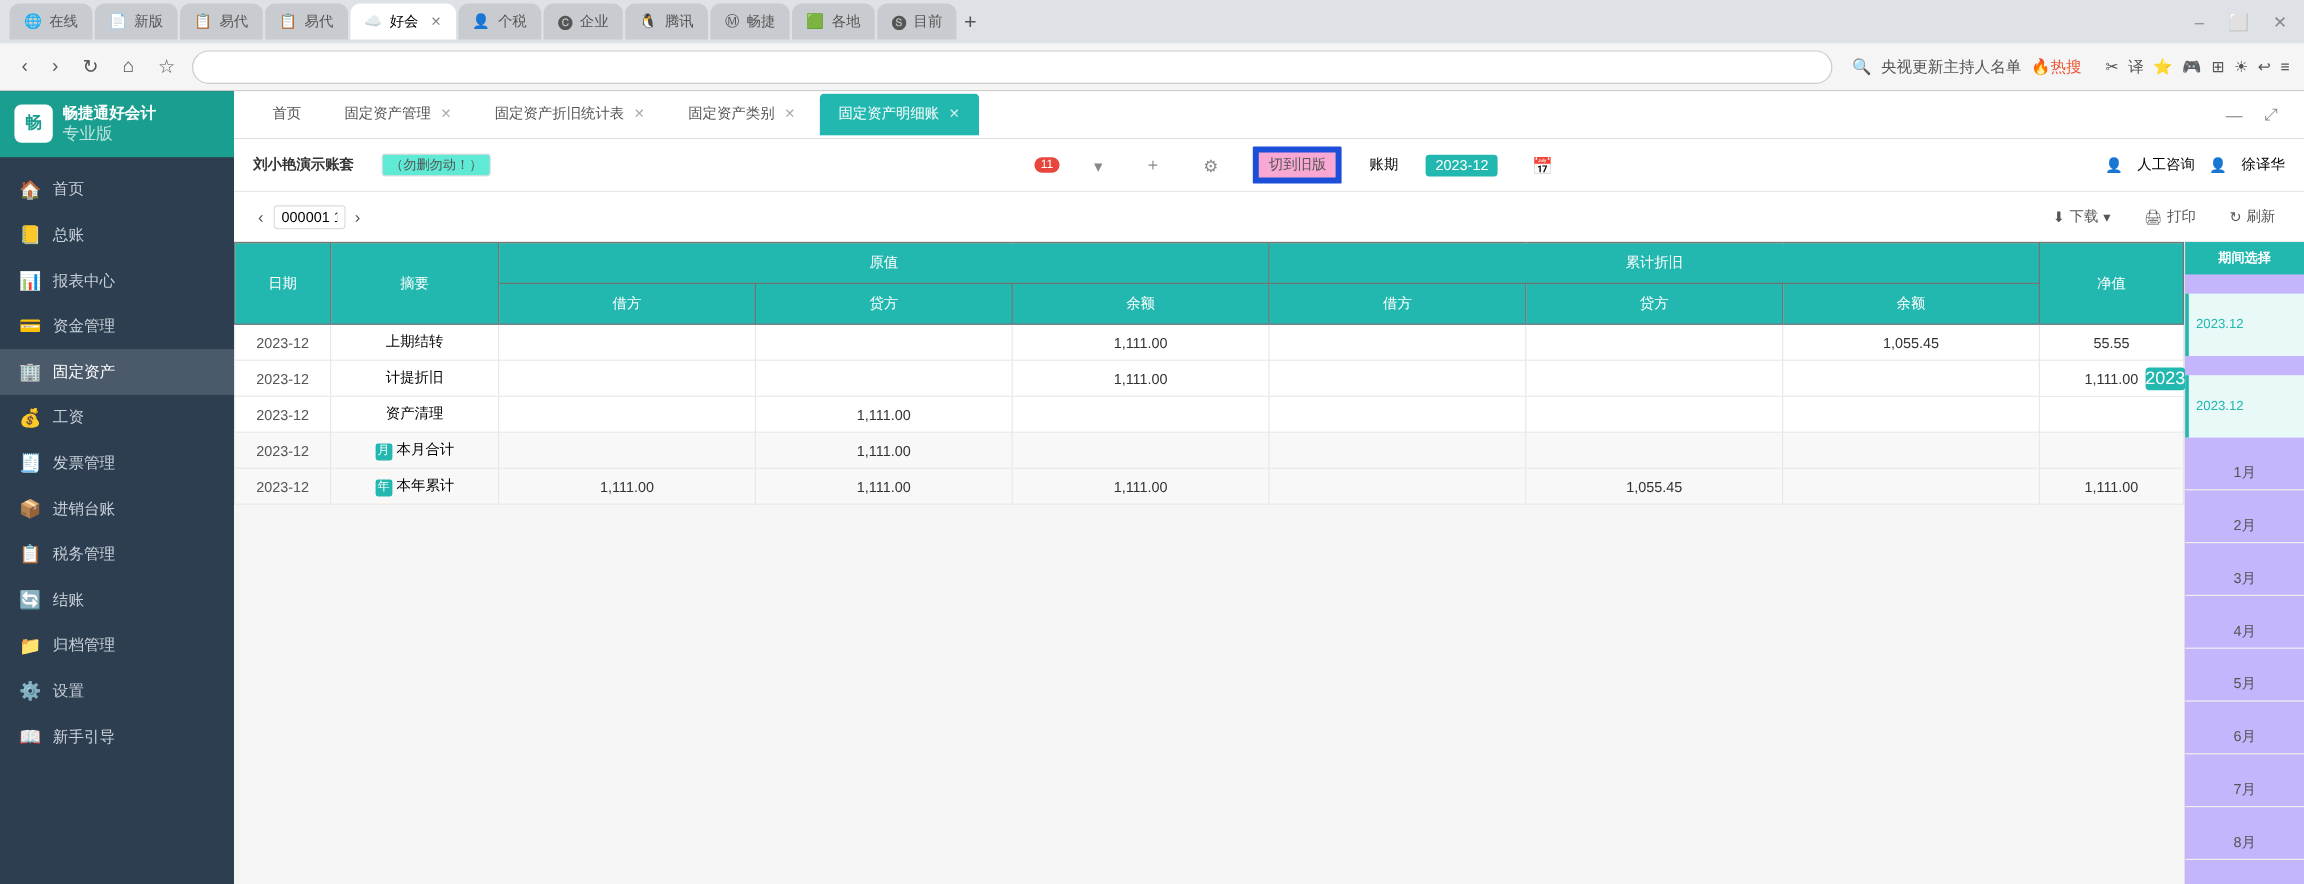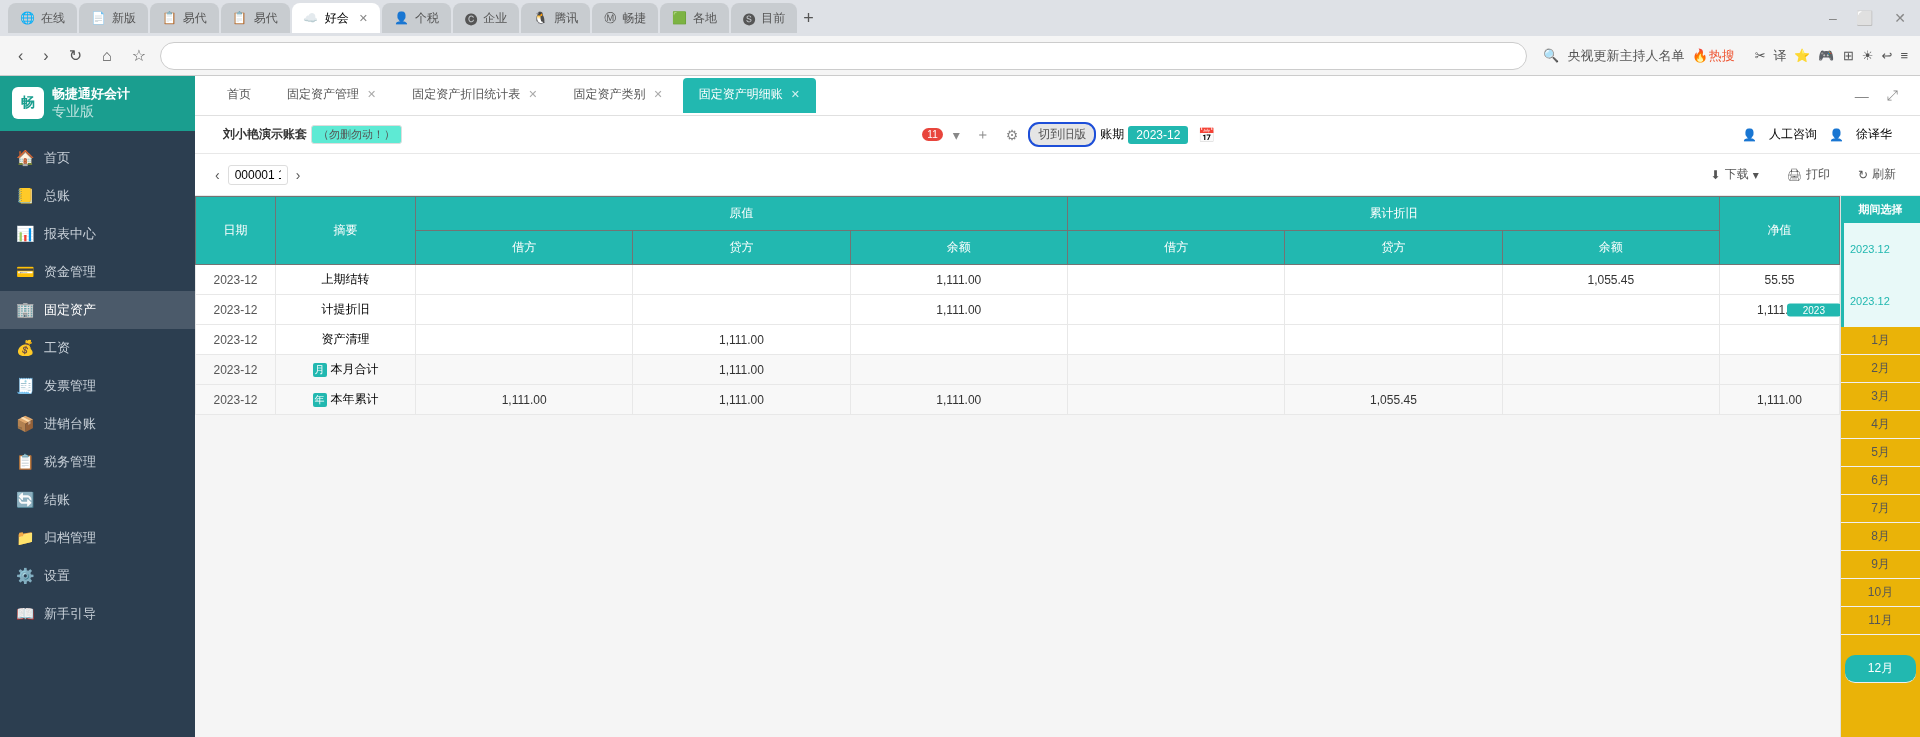--- a/index.html
+++ b/index.html
@@ -40,25 +40,25 @@
     .main-content { flex: 1; display: flex; flex-direction: column; background: #f5f5f5; overflow: hidden; }
 
     
     .app-topbar { background: #fff; border-bottom: 1px solid #e0e0e0; padding: 0 16px; display: flex; align-items: center; gap: 4px; height: 40px; }
     .app-tab { padding: 8px 16px; font-size: 12px; color: #555; cursor: pointer; border-bottom: 2px solid transparent; white-space: nowrap; display: flex; align-items: center; gap: 4px; }
     .app-tab.active { color: #fff; background: #22b8b0; border-radius: 4px 4px 0 0; }
     .app-tab .tab-x { color: #aaa; margin-left: 4px; font-size: 11px; }
     .app-tab.active .tab-x { color: rgba(255,255,255,0.8); }
 
     
-    .account-bar { background: #fff; padding: 6px 28px; display: flex; align-items: center; gap: 4px; border-bottom: 1px solid #e8e8e8; font-size: 12px; }
+    .account-bar { background: #fff; padding: 6px 16px; display: flex; align-items: center; gap: 23px; border-bottom: 1px solid #e8e8e8; font-size: 12px; }
     .account-name { font-weight: bold; color: #333; }
     .account-tag { background: #5eead4; border: 1px solid #ddd; border-radius: 3px; padding: 1px 6px; color: #555; font-size: 11px; }
     .period-badge { background: #22b8b0; color: #fff; border-radius: 3px; padding: 2px 8px; font-size: 12px; }
-    .old-version-btn { border: 2px solid #1d4ed8; border-radius: 11px; padding: 2px 8px; color: #555; cursor: pointer; background: #e5e5e5; font-size: 12px; }
+    .old-version-btn { border: 5px solid #1d4ed8; border-radius: 1px; padding: 2px 8px; color: #555; cursor: pointer; background: #f9a8d4; font-size: 12px; }
 
     
     .page-nav { background: #fff; padding: 8px 16px; display: flex; align-items: center; gap: 8px; border-bottom: 1px solid #e8e8e8; }
     .page-nav-controls { display: flex; align-items: center; gap: 4px; }
     .page-nav-btn { background: none; border: none; color: #555; cursor: pointer; font-size: 14px; padding: 2px 4px; }
     .page-input { width: 60px; border: 1px solid #ddd; border-radius: 3px; padding: 2px 6px; text-align: center; font-size: 12px; }
     .page-actions { margin-left: auto; display: flex; align-items: center; gap: 12px; }
     .action-btn { background: none; border: none; color: #555; cursor: pointer; font-size: 12px; display: flex; align-items: center; gap: 4px; padding: 4px 8px; }
 
     
@@ -70,21 +70,21 @@
     .td-amount { text-align: right; padding-right: 12px; color: #333; }
     .td-label { text-align: left; padding-left: 8px; }
     .td-month { color: #555; }
 
     .row-total td { background: #f8f8f8; }
     .row-annual td { background: #f8f8f8; }
 
     .subtotal-icon { display: inline-block; width: 14px; height: 14px; background: #22b8b0; color: #fff; border-radius: 2px; font-size: 10px; margin-right: 4px; text-align: center; line-height: 14px; }
 
     
-    .period-panel { width: 80px; background: #eab308; border-left: 1px solid #e0e0e0; display: flex; flex-direction: column; overflow-y: auto; flex-shrink: 0; }
+    .period-panel { width: 100px; background: #c4b5fd; border-left: 1px solid #e0e0e0; display: flex; flex-direction: column; overflow-y: auto; flex-shrink: 0; gap: 16px; }
     .period-header { background: #22b8b0; color: #fff; text-align: center; padding: 6px 4px; font-size: 11px; font-weight: bold; }
     .period-selected { background: #e8f9f8; border-left: 3px solid #22b8b0; padding: 20px 6px; font-size: 11px; color: #22b8b0; font-weight: normal; }
     .period-item { padding: 5px 8px; font-size: 12px; color: #555; cursor: pointer; text-align: center; border-bottom: 1px solid #f0f0f0; }
     .period-item.active { background: #22b8b0; color: #fff; border-radius: 10px; margin: 20px 4px; }
 
     .content-row { display: flex; flex: 1; overflow: hidden; }
 
     
     ::-webkit-scrollbar { width: 6px; height: 6px; }
     ::-webkit-scrollbar-track { background: #f1f1f1; }
@@ -352,21 +352,21 @@
               <td class="td-month">2023-12</td>
               <td class="td-label">计提折旧</td>
               <td></td>
               <td></td>
               <td class="td-amount">1,111.00</td>
               <td></td>
               <td></td>
               <td></td>
               <td class="td-amount" style="position:relative;">
                 1,111.00
-                <span style="position:absolute; right:-2px; top:50%; transform:translateY(-50%); background:#22b8b0; color:#fff; border-radius:3px; font-size:10px; padding:1px 16px; white-space:nowrap;">2023</span>
+                <span style="position:absolute; right:-2px; top:50%; transform:translateY(-50%); background:#22b8b0; color:#fff; border-radius:3px; font-size:15px; padding:1px 0; white-space:nowrap;">2023</span>
               </td>
             </tr>
 
             <tr>
               <td class="td-month">2023-12</td>
               <td class="td-label">资产清理</td>
               <td></td>
               <td class="td-amount">1,111.00</td>
               <td></td>
               <td></td>

